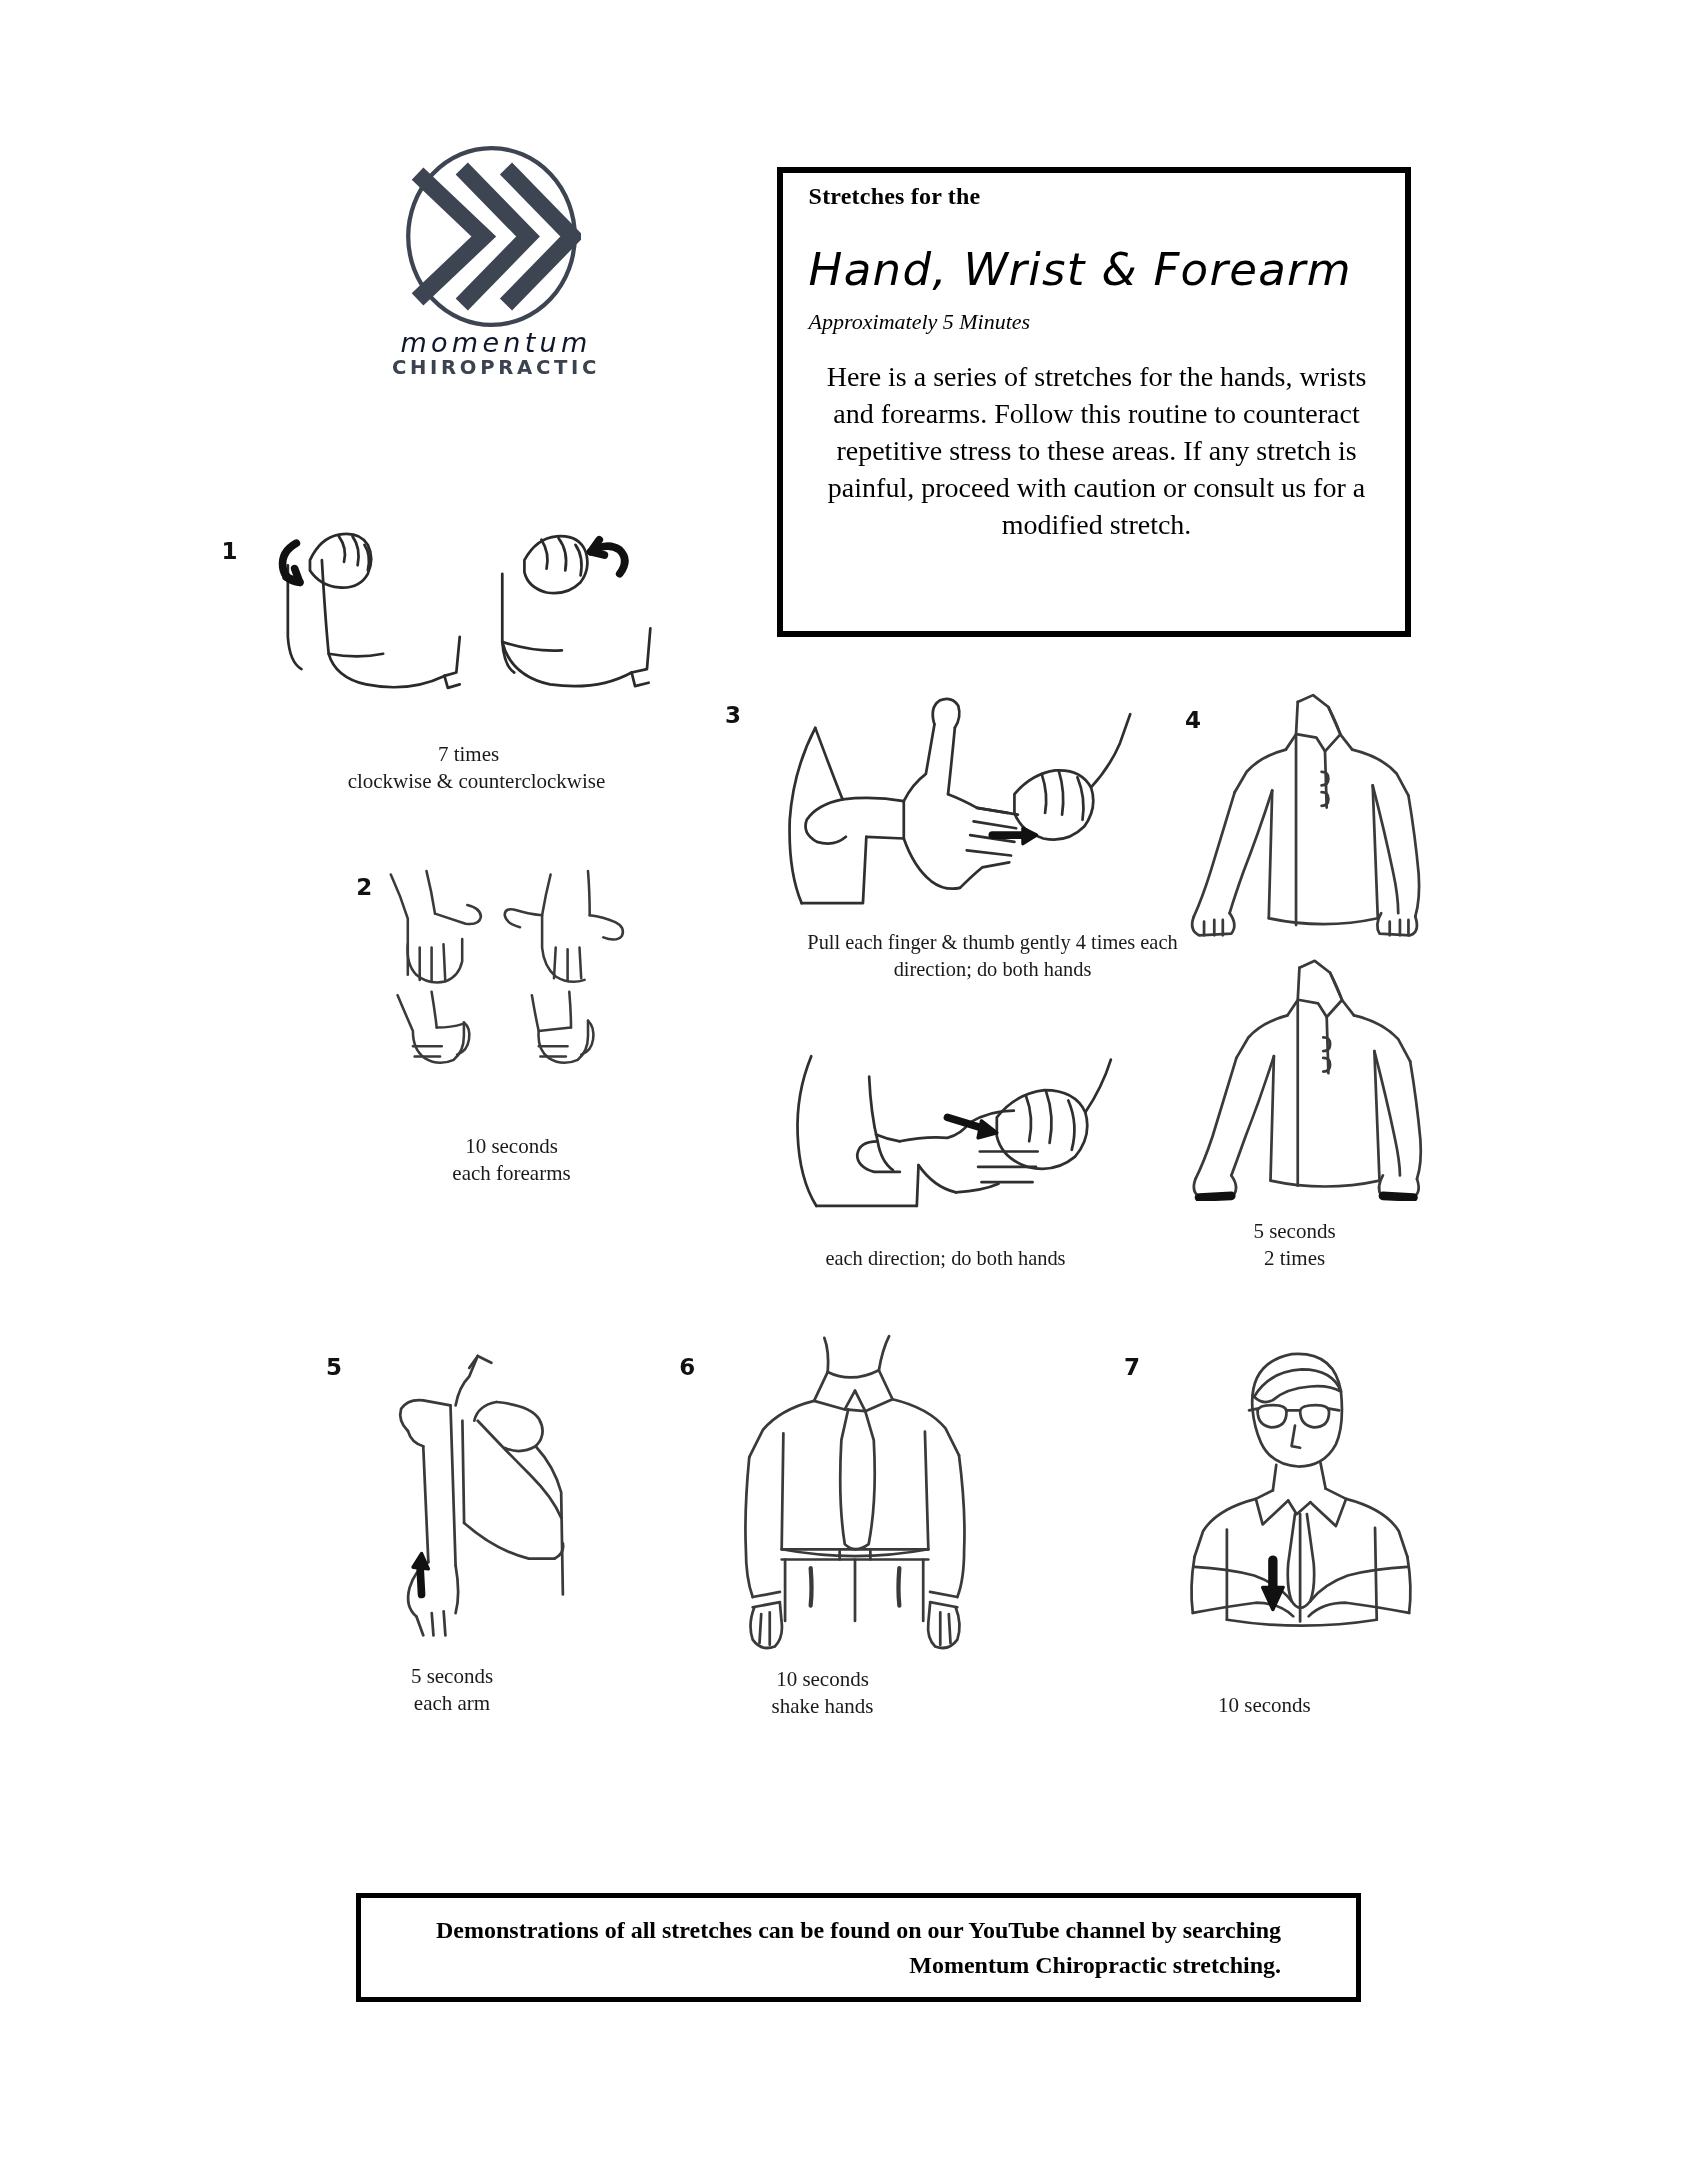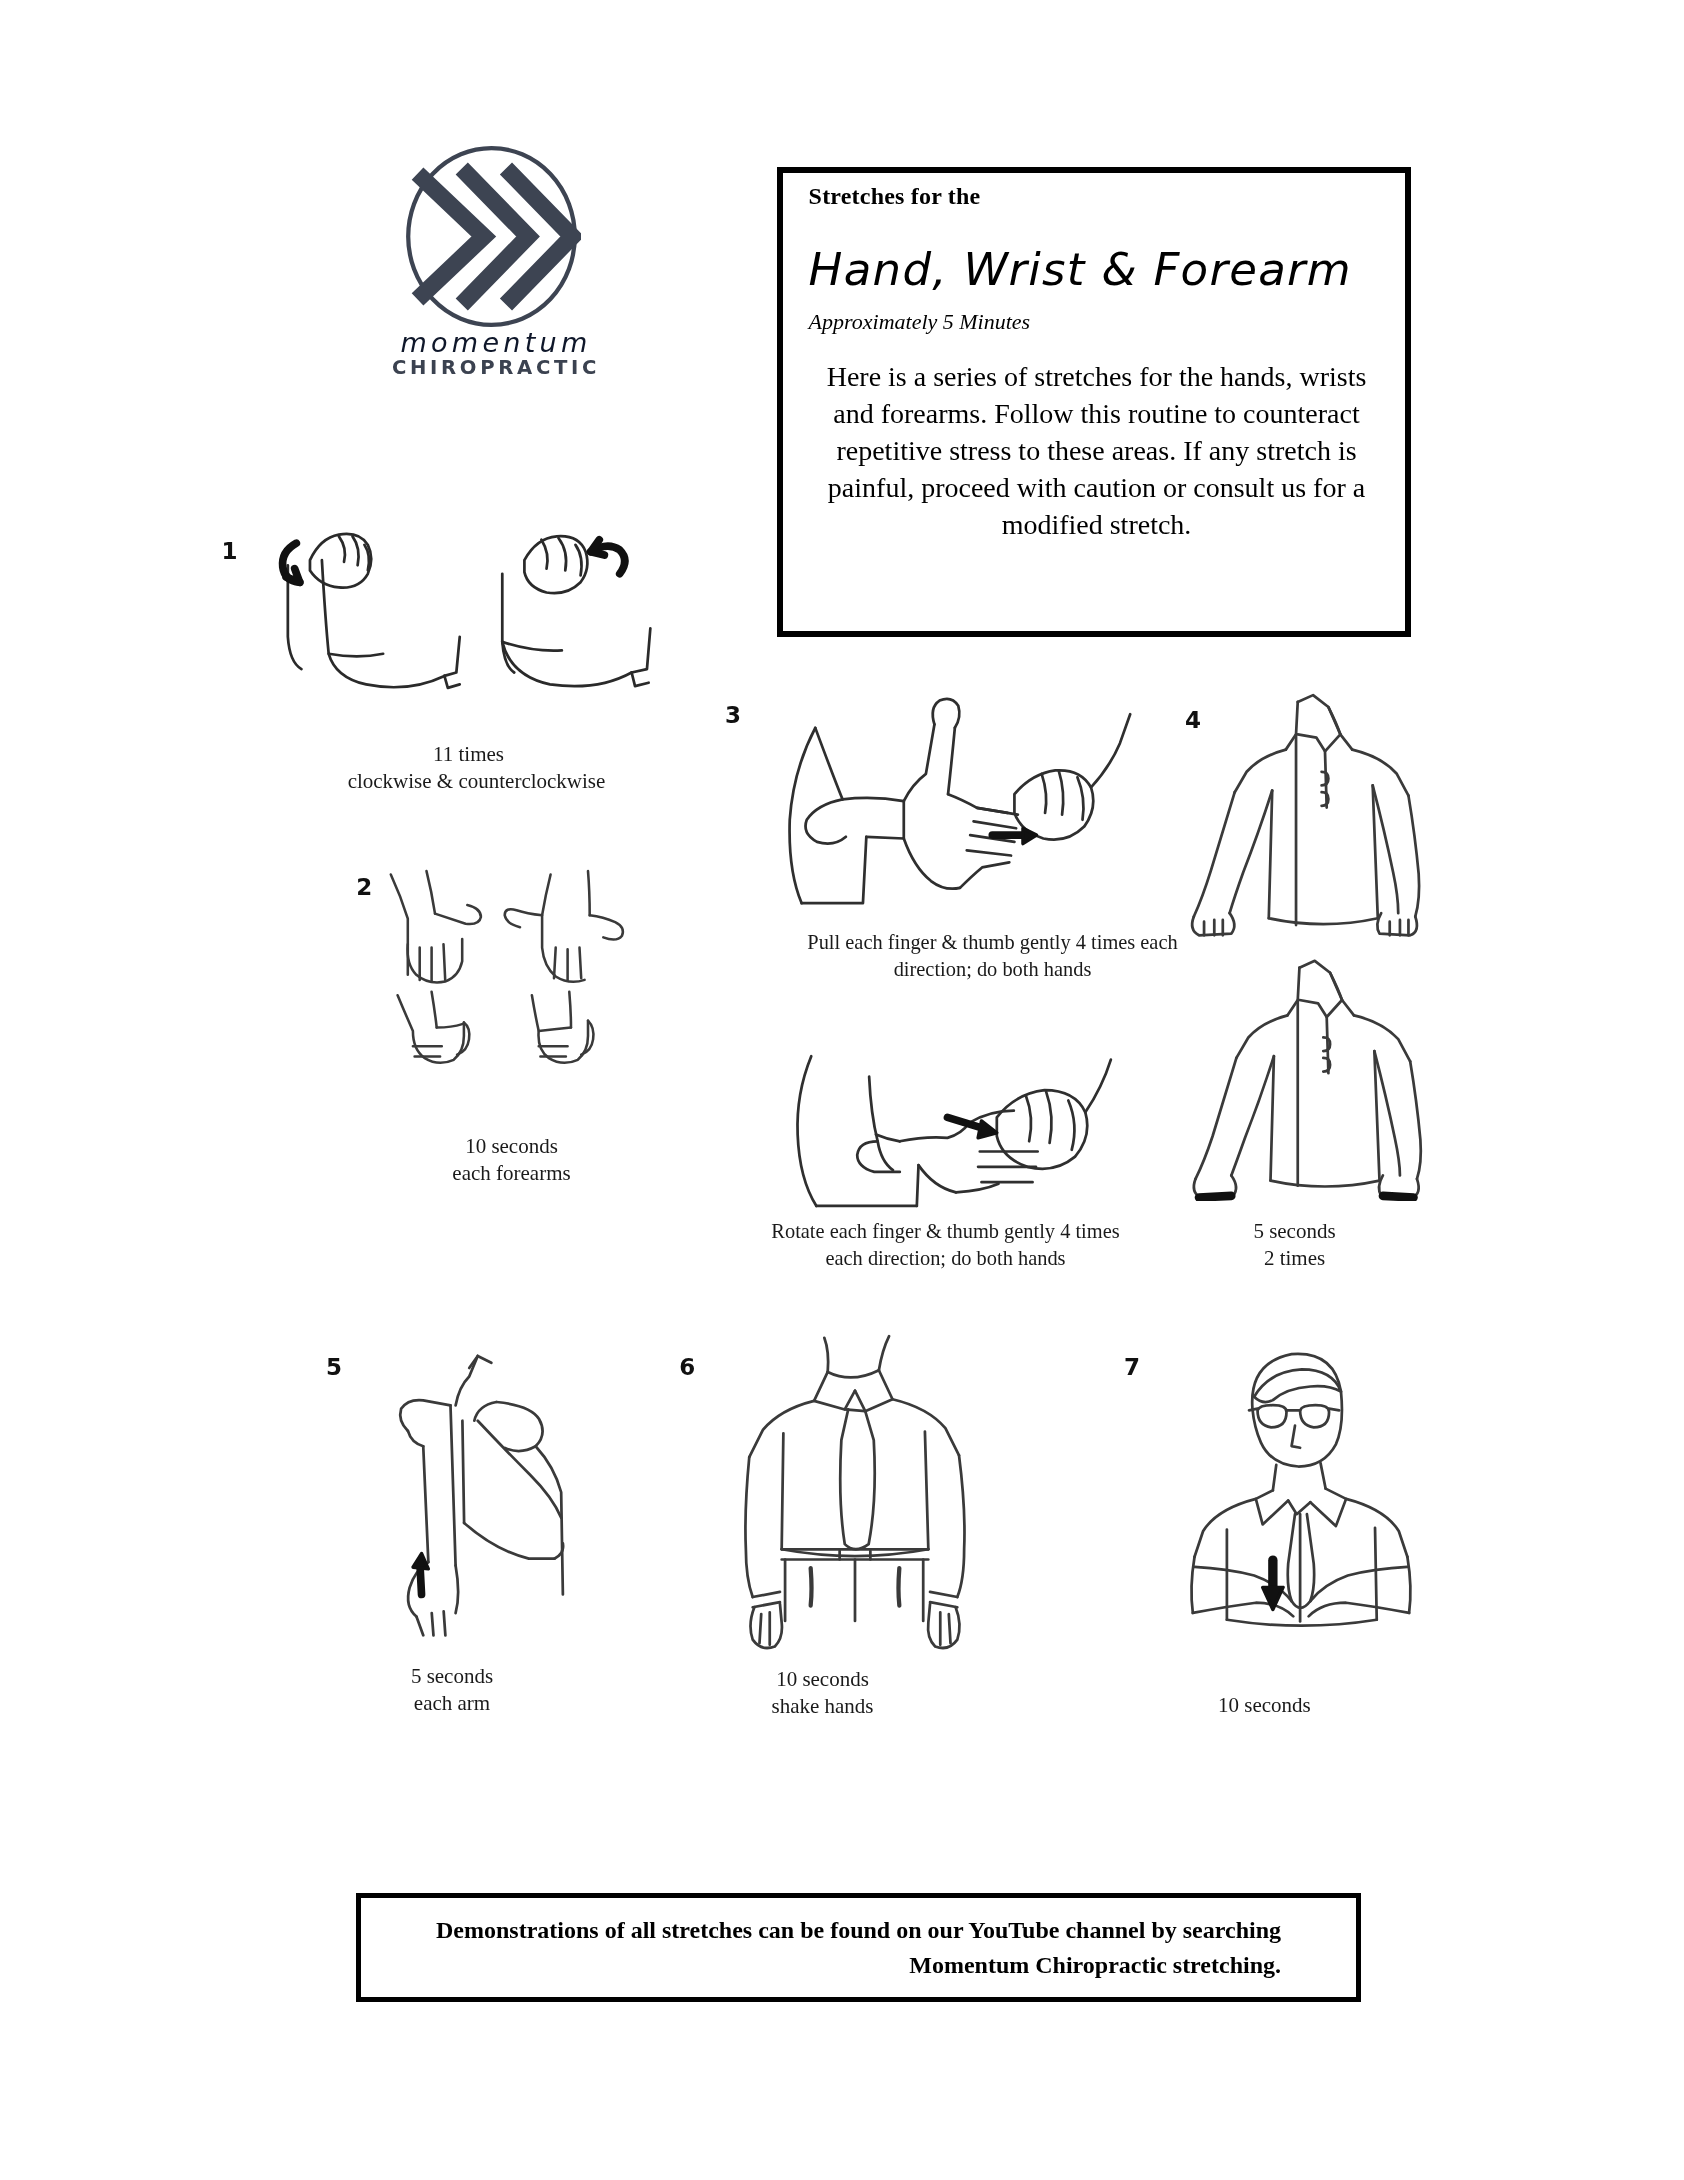--- a/index.html
+++ b/index.html
@@ -220,21 +220,21 @@
           <path d="M326,40 Q340,14 364,12 Q390,10 398,30 Q404,50 392,66 Q376,82 352,78 Q330,72 326,54 Z"></path>
           <path d="M346,16 Q356,32 352,50"></path>
           <path d="M366,14 Q378,30 374,52"></path>
           <path d="M386,22 Q396,36 392,58"></path>
 
           <path d="M404,30 Q424,18 438,28 Q450,40 438,56" stroke-width="9" stroke="#111"></path>
           <path d="M404,30 L414,16 M404,30 L420,34" stroke-width="9" stroke="#111"></path>
         </g>
       </svg>
     </div>
-    <div class="cap" style="left:0px; top:215px; width:511px;">11 times</div>
+    <div class="cap" style="left:0px; top:215px; width:511px;">7 times</div>
     <div class="cap" style="left:8px; top:242px; width:511px;">clockwise &amp; counterclockwise</div>
   </div>
 
   <div class="ex" style="left:341px; top:852px; width:341px; height:341px;">
     <div class="ex-num" style="left:15.3px; top:22px;">2</div>
     <div class="art" style="left:34px; top:13.6px;">
       <svg width="273" height="221" viewBox="0 0 320 260">
         <g fill="none" stroke="#3a3a3a" stroke-width="3" stroke-linecap="round" stroke-linejoin="round">
 
           <path d="M18,10 Q30,36 38,62 L38,92 Q36,116 48,128 Q62,140 82,136 Q98,130 102,112 L102,86"></path>
@@ -326,21 +326,20 @@
           <path d="M304,86 Q314,112 308,140"></path>
           <path d="M328,82 Q338,110 332,142"></path>
           <path d="M354,92 Q366,120 358,150"></path>
           <path d="M374,106 Q394,76 404,44"></path>
 
           <path d="M212,112 L258,126" stroke-width="9" stroke="#111"></path>
           <path d="M252,116 L270,130 L248,136 Z" fill="#111" stroke="#111" stroke-width="4"></path>
         </g>
       </svg>
     </div>
-    <div class="cap cap-sm" style="left:-162px; top:213px; width:681px;">Rotate each finger &amp; thumb gently 4 times</div>
     <div class="cap cap-sm" style="left:-162px; top:240px; width:681px;">each direction; do both hands</div>
   </div>
 
   <div class="ex" style="left:1158px; top:681px; width:307px; height:596px;">
     <div class="ex-num" style="left:27px; top:25.6px;">4</div>
     <div class="art" style="left:12px; top:8.5px;">
       <svg width="264" height="247" viewBox="0 0 310 290">
         <g fill="none" stroke="#3a3a3a" stroke-width="3.2" stroke-linecap="round" stroke-linejoin="round">
 
           <path d="M150,14 L168,6 L186,20 L200,52"></path>

